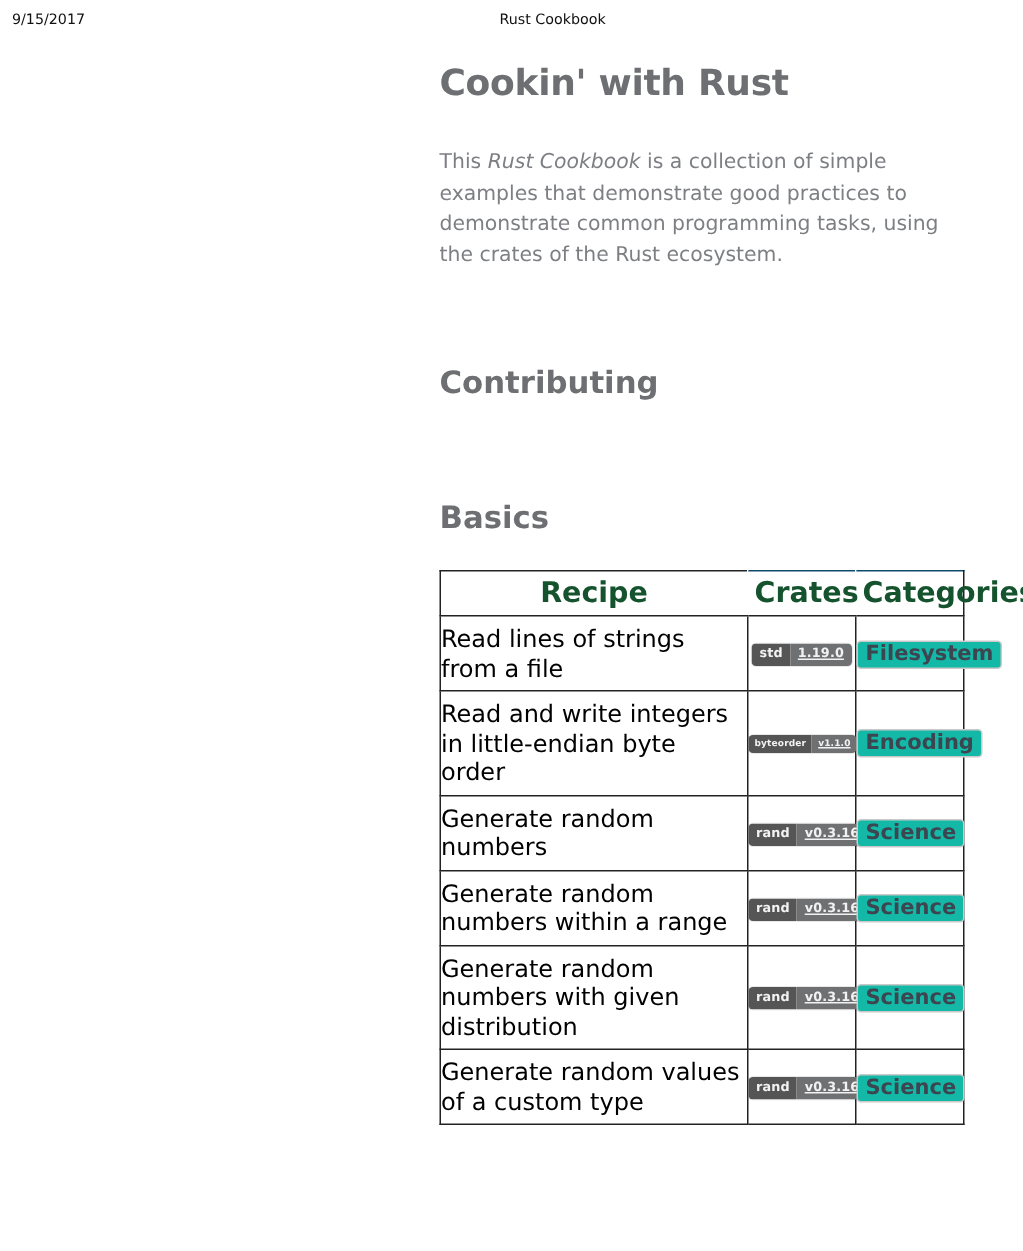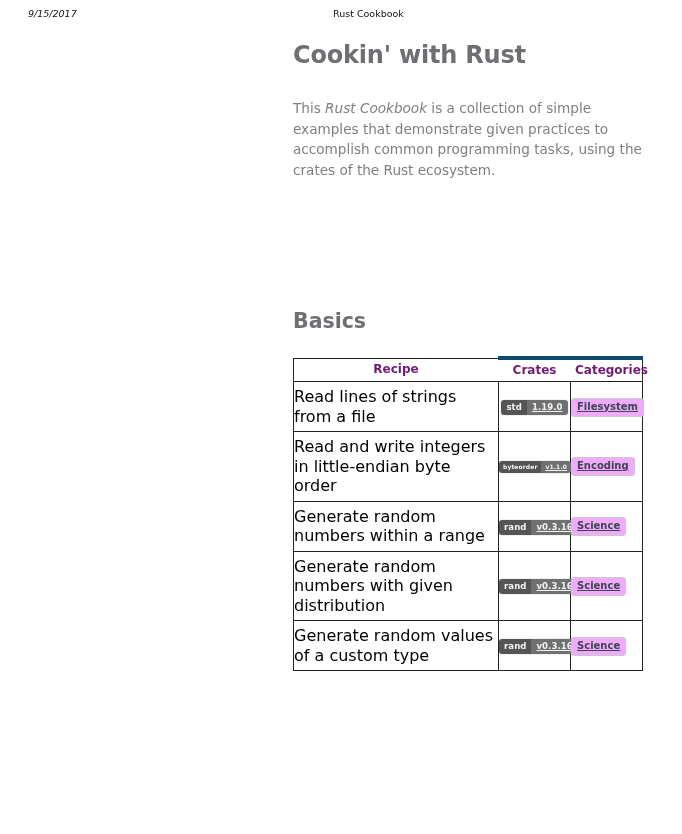--- a/index.html
+++ b/index.html
@@ -20,24 +20,23 @@
     position: absolute;
     top: 8px;
     left: 0;
     width: 682px;
     height: 16px;
     font-size: 9.5px;
     color: #111111;
   }
   .print-header .ph-date {
     position: absolute;
-    left: 28px;
+    left: 8px;
     top: 0;
     white-space: nowrap;
-    font-style: italic;
   }
   .print-header .ph-title {
     position: absolute;
     left: 333px;
     top: 0;
     white-space: nowrap;
   }
 
   
   .content {
@@ -84,35 +83,35 @@
   .sp-h2-table { height: 23px; }
 
   
   table.recipes {
     border-collapse: collapse;
     width: 349px;
     table-layout: fixed;
     margin: 0;
   }
   table.recipes th {
-    font-size: 12px;
-    font-weight: bold;
-    color: #701a75;
+    font-size: 19px;
+    font-weight: bold;
+    color: #14532d;
     text-align: center;
     padding: 3px 4px 4px 4px;
     border: 1px solid #ffffff;
     border-bottom: 1px solid #222222;
     vertical-align: middle;
     white-space: nowrap;
     overflow: visible;
   }
   table.recipes th.th-outer-l { border-left: 1px solid #222222; }
   table.recipes th.th-outer-r { border-right: 1px solid #222222; }
   table.recipes th:first-child { border-top: 1px solid #222222; }
-  table.recipes th { border-top: 4px solid #0c4a6e; }
+  table.recipes th { border-top: 1px solid #0c4a6e; }
 
   table.recipes td {
     border: 1px solid #222222;
     padding: 5px 0 5px 0;
     vertical-align: middle;
   }
   td.c-recipe {
     padding-left: 18px;
     padding-right: 6px;
     font-size: 16px;
@@ -163,54 +162,54 @@
   .crate-badge.small .cb-name,
   .crate-badge.small .cb-ver {
     font-size: 6px;
     line-height: 12px;
     height: 12px;
     padding: 0 4px;
   }
 
   .cat-badge {
     display: inline-block;
-    font-size: 10px;
+    font-size: 14px;
     font-weight: bold;
     color: #3c4550;
-    background: #f0abfc;
+    background: #14b8a6;
     border: 1px solid #c9c9c9;
     border-radius: 3px;
     padding: 2px 5px 3px 5px;
     line-height: 12px;
     white-space: nowrap;
     vertical-align: middle;
-    text-decoration: underline;
   }
 </style>
 </head>
 <body>
 
 <div class="print-header">
   <span class="ph-date">9/15/2017</span>
   <span class="ph-title">Rust Cookbook</span>
 </div>
 
 <div class="content">
 
   <h1 class="doc-title">Cookin' with Rust</h1>
 
   <div class="sp-title-para"></div>
 
-  <p class="para"><span>This </span><em>Rust Cookbook</em><span> is a collection of simple examples that demonstrate given practices to accomplish common programming tasks, using the crates of the Rust ecosystem.</span></p>
+  <p class="para"><span>This </span><em>Rust Cookbook</em><span> is a collection of simple examples that demonstrate good practices to demonstrate common programming tasks, using the crates of the Rust ecosystem.</span></p>
 
   <div class="sp-para-para"></div>
 
 
   <div class="sp-para-h2"></div>
 
+  <h2 class="section-title">Contributing</h2>
 
   <div class="sp-h2-para"></div>
 
 
   <div class="sp-para-h2b"></div>
 
   <h2 class="section-title">Basics</h2>
 
   <div class="sp-h2-table"></div>
 
@@ -232,20 +231,25 @@
           <td class="c-recipe">Read lines of strings from a file</td>
           <td class="c-crates"><span class="crate-badge"><span class="cb-name">std</span><span class="cb-ver">1.19.0</span></span></td>
           <td class="c-cats"><span class="cat-badge">Filesystem</span></td>
         </tr>
         <tr>
           <td class="c-recipe">Read and write integers in little-endian byte order</td>
           <td class="c-crates"><span class="crate-badge small"><span class="cb-name">byteorder</span><span class="cb-ver">v1.1.0</span></span></td>
           <td class="c-cats"><span class="cat-badge">Encoding</span></td>
         </tr>
         <tr>
+          <td class="c-recipe">Generate random numbers</td>
+          <td class="c-crates"><span class="crate-badge"><span class="cb-name">rand</span><span class="cb-ver">v0.3.16</span></span></td>
+          <td class="c-cats"><span class="cat-badge">Science</span></td>
+        </tr>
+        <tr>
           <td class="c-recipe">Generate random numbers within a range</td>
           <td class="c-crates"><span class="crate-badge"><span class="cb-name">rand</span><span class="cb-ver">v0.3.16</span></span></td>
           <td class="c-cats"><span class="cat-badge">Science</span></td>
         </tr>
         <tr>
           <td class="c-recipe">Generate random numbers with given distribution</td>
           <td class="c-crates"><span class="crate-badge"><span class="cb-name">rand</span><span class="cb-ver">v0.3.16</span></span></td>
           <td class="c-cats"><span class="cat-badge">Science</span></td>
         </tr>
         <tr>

